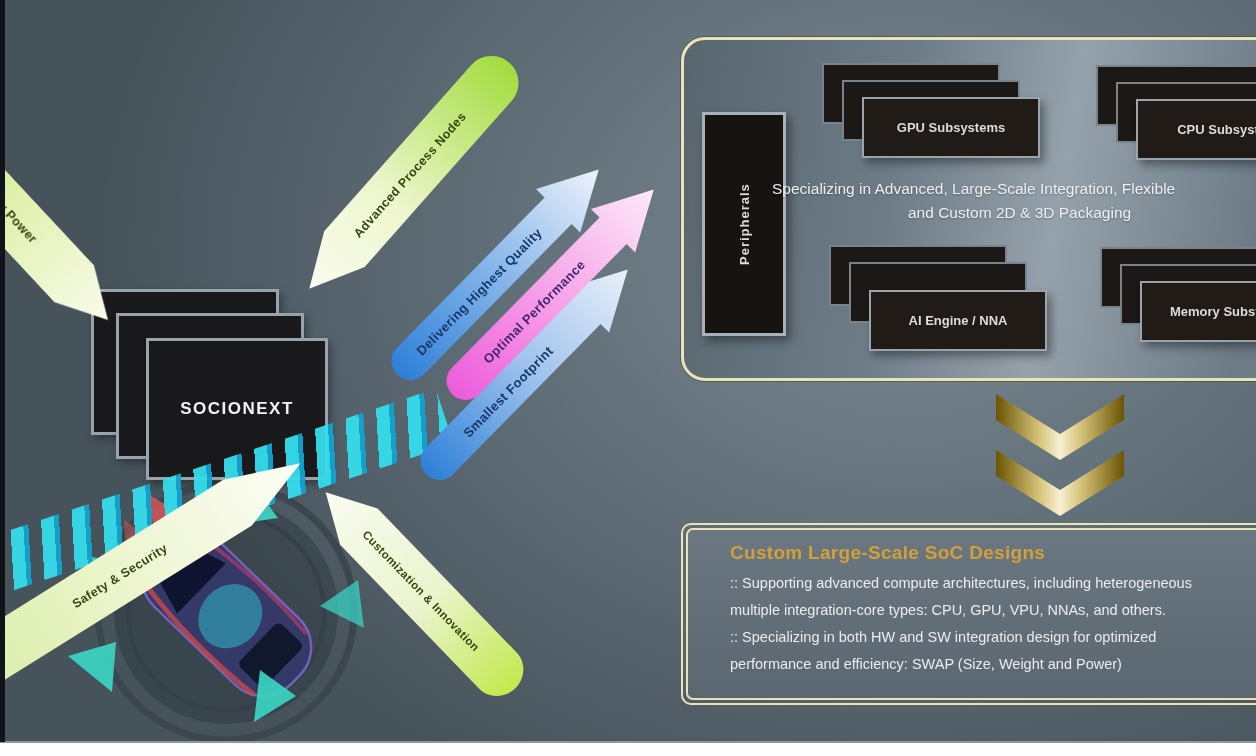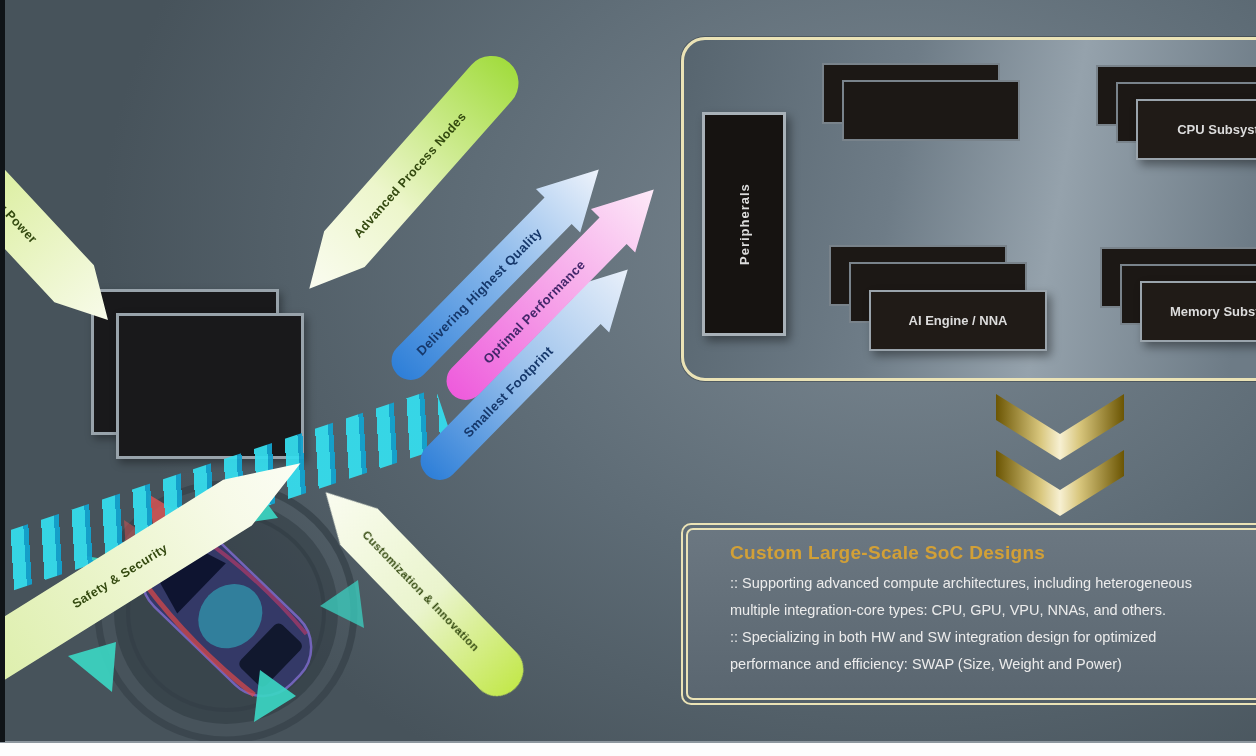--- a/index.html
+++ b/index.html
@@ -97,20 +97,23 @@
     <g fill="#e05555" opacity=".8">
       <path d="M120 34 L150 52 L126 70 Z"></path>
       <path d="M96 60 L120 76 L98 92 Z" opacity=".6"></path>
     </g>
   </svg>
 
   <div class="band"></div>
 
   <div class="chip" style="left:91px;top:289px;width:182px;height:140px;z-index:4;"></div>
   <div class="chip" style="left:116px;top:313px;width:182px;height:140px;z-index:4;"></div>
+  <div class="chip" style="left:146px;top:338px;width:176px;height:136px;z-index:4;">
+    <div class="chip-label">SOCIONEXT</div>
+  </div>
 
   <div class="arrow" style="left:255px;top:147px;width:310px;height:56px;transform:rotate(-48.5deg);">
     <svg viewBox="0 0 310 56" preserveAspectRatio="none">
       <defs>
           <linearGradient id="g-adv" x1="0" y1="0" x2="1" y2="0">
         <stop offset="0" stop-color="#fafcf0"></stop>
             <stop offset=".4" stop-color="#edf6cc"></stop>
             <stop offset="1" stop-color="#a2dc3e"></stop>
       </linearGradient>
         </defs>
@@ -203,27 +206,32 @@
   </div>
 
   <div class="panel-top"></div>
 
   <div class="peripherals">
     <div class="peripherals-label">Peripherals</div>
   </div>
 
   <div class="stackbox" style="left:822px;top:63px;width:174px;height:57px;z-index:4;"></div>
   <div class="stackbox" style="left:842px;top:80px;width:174px;height:57px;z-index:4;"></div>
+  <div class="stackbox front" style="left:862px;top:97px;width:174px;height:57px;z-index:4;">
+    <div class="stackbox-label">GPU Subsystems</div>
+  </div>
 
   <div class="stackbox" style="left:1096px;top:65px;width:186px;height:57px;z-index:4;"></div>
   <div class="stackbox" style="left:1116px;top:82px;width:186px;height:57px;z-index:4;"></div>
   <div class="stackbox front" style="left:1136px;top:99px;width:186px;height:57px;z-index:4;">
     <div class="stackbox-label">CPU Subsystems</div>
   </div>
 
+  <div class="caption-line" style="left:772px;top:180px;">Specializing in Advanced, Large-Scale Integration, Flexible</div>
+  <div class="caption-line" style="left:908px;top:204px;">and Custom 2D &amp; 3D Packaging</div>
 
   <div class="stackbox" style="left:829px;top:245px;width:174px;height:57px;z-index:4;"></div>
   <div class="stackbox" style="left:849px;top:262px;width:174px;height:57px;z-index:4;"></div>
   <div class="stackbox front" style="left:869px;top:290px;width:174px;height:57px;z-index:4;">
     <div class="stackbox-label">AI Engine / NNA</div>
   </div>
 
   <div class="stackbox" style="left:1100px;top:247px;width:186px;height:57px;z-index:4;"></div>
   <div class="stackbox" style="left:1120px;top:264px;width:186px;height:57px;z-index:4;"></div>
   <div class="stackbox front" style="left:1140px;top:281px;width:186px;height:57px;z-index:4;">

